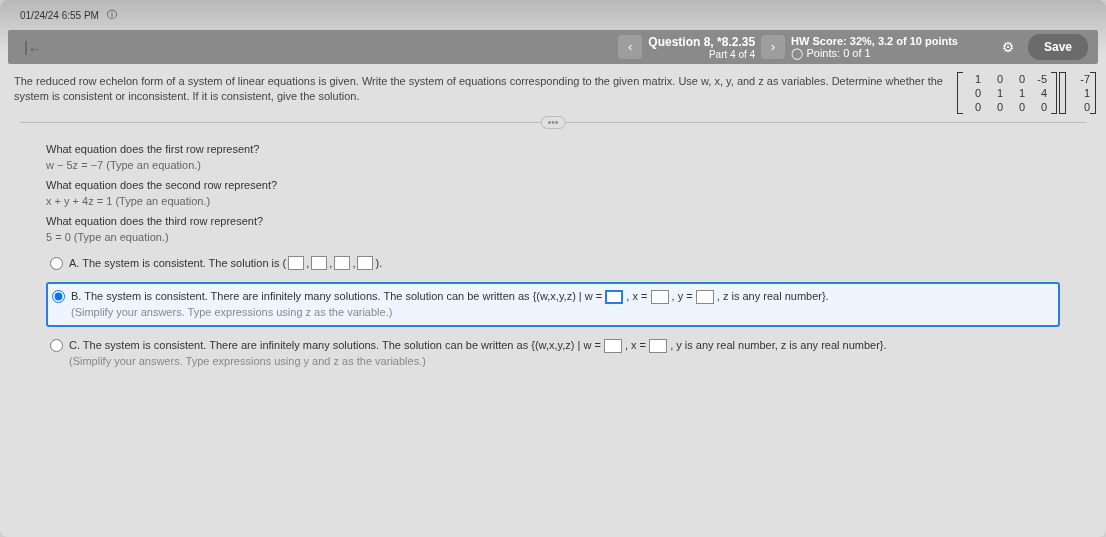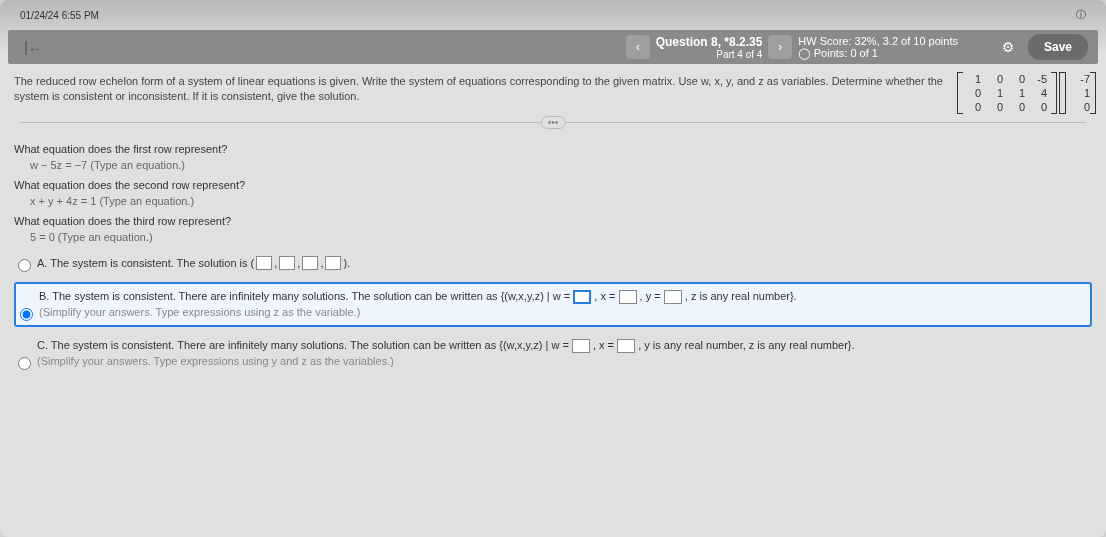--- a/index.html
+++ b/index.html
@@ -1,47 +1,47 @@
 <!DOCTYPE html>
 <html><head>
 <meta charset="utf-8">
 <style>
 *{margin:0;padding:0;box-sizing:border-box;font-family:Arial,sans-serif}
 body{width:1106px;height:537px;background:#d0d0d0;overflow:hidden}
 .screen{position:absolute;inset:0;background:linear-gradient(to bottom,#b8b8b8,#e0e0e0 10%);border-radius:8px}
-.topbar{display:flex;align-items:center;justify-content:space-between;padding:15px 20px;height:24px;font-size:10px;color:#333}
+.topbar{display:flex;align-items:center;justify-content:flex-start;padding:15px 20px;height:24px;font-size:10px;color:#333}
 .header{display:flex;align-items:center;background:#8a8a8a;color:#fff;padding:4px 10px;font-size:12px;margin:0 8px;border-radius:2px}
 .nav-btn{width:24px;height:24px;background:#9e9e9e;border-radius:4px;display:flex;align-items:center;justify-content:center;color:#fff;margin-right:6px;cursor:pointer}
 .qinfo{flex:0 0 auto;margin-left:auto;text-align:right}
 .qtitle{font-weight:bold}
 .qpart{font-size:10px}
 .scores{margin-left:auto;margin-right:40px;text-align:left}
 .scores div{font-size:11px}
-.hw-score{font-weight:normal}
+.hw-score{font-weight:bold}
 .gear{width:20px;height:20px;margin-right:10px;display:flex;align-items:center;justify-content:center;font-size:14px}
 .save{background:#6b6b6b;padding:6px 16px;border-radius:12px;font-weight:bold;cursor:pointer}
 .problem{margin:8px 10px;font-size:11px;color:#444;display:flex;align-items:flex-start}
 .back-k{width:30px;height:20px;display:flex;align-items:center;justify-content:center;font-size:14px;color:#555;cursor:pointer}
 .ptext{flex:1;padding:2px 8px 2px 4px;line-height:1.4}
 .matrix{display:inline-flex;font-family:monospace;font-size:11px;color:#333;margin-left:4px}
 .bracket{width:6px;border-top:1px solid #333;border-bottom:1px solid #333}
 .bl{border-left:1px solid #333}
 .br{border-right:1px solid #333}
 .mrows{display:flex;flex-direction:column}
 .mrow{display:flex;gap:8px;padding:1px 4px}
 .mcell{width:14px;text-align:right}
 .aug{border-left:1px solid #333;padding-left:6px;display:flex;flex-direction:column;justify-content:space-around}
 .aug .mcell{width:18px}
 .divider{height:1px;background:#bbb;margin:8px 20px;position:relative}
 .dots{position:absolute;left:50%;top:-6px;transform:translateX(-50%);background:#e0e0e0;padding:0 6px;font-size:10px;color:#888;border:1px solid #bbb;border-radius:8px}
-.content{padding:8px 14px;font-size:11px;color:#333}
+.content{padding:8px 46px;font-size:11px;color:#333}
 .qline{margin:4px 0}
-.aline{margin:2px 0 8px 16px;color:#666}
+.aline{margin:2px 0 8px 0;color:#666}
 .hint{color:#888}
-.choice{display:flex;align-items:flex-end;margin:6px 0;padding:4px}
+.choice{display:flex;align-items:flex-start;margin:6px 0;padding:4px}
 .choice input[type=radio]{margin:2px 6px 0 0}
 .choice-text{flex:1;line-height:1.5}
 .box{display:inline-block;width:18px;height:14px;border:1px solid #888;vertical-align:middle;background:#fff}
 .box.sel{border:2px solid #2a7de1}
 .tuple{display:inline-flex;align-items:center;gap:2px}
 .tuple .box{width:16px}
 .selected{border:2px solid #2a7de1;background:#eef5ff;border-radius:3px}
 </style>
 </head>
 <body>

